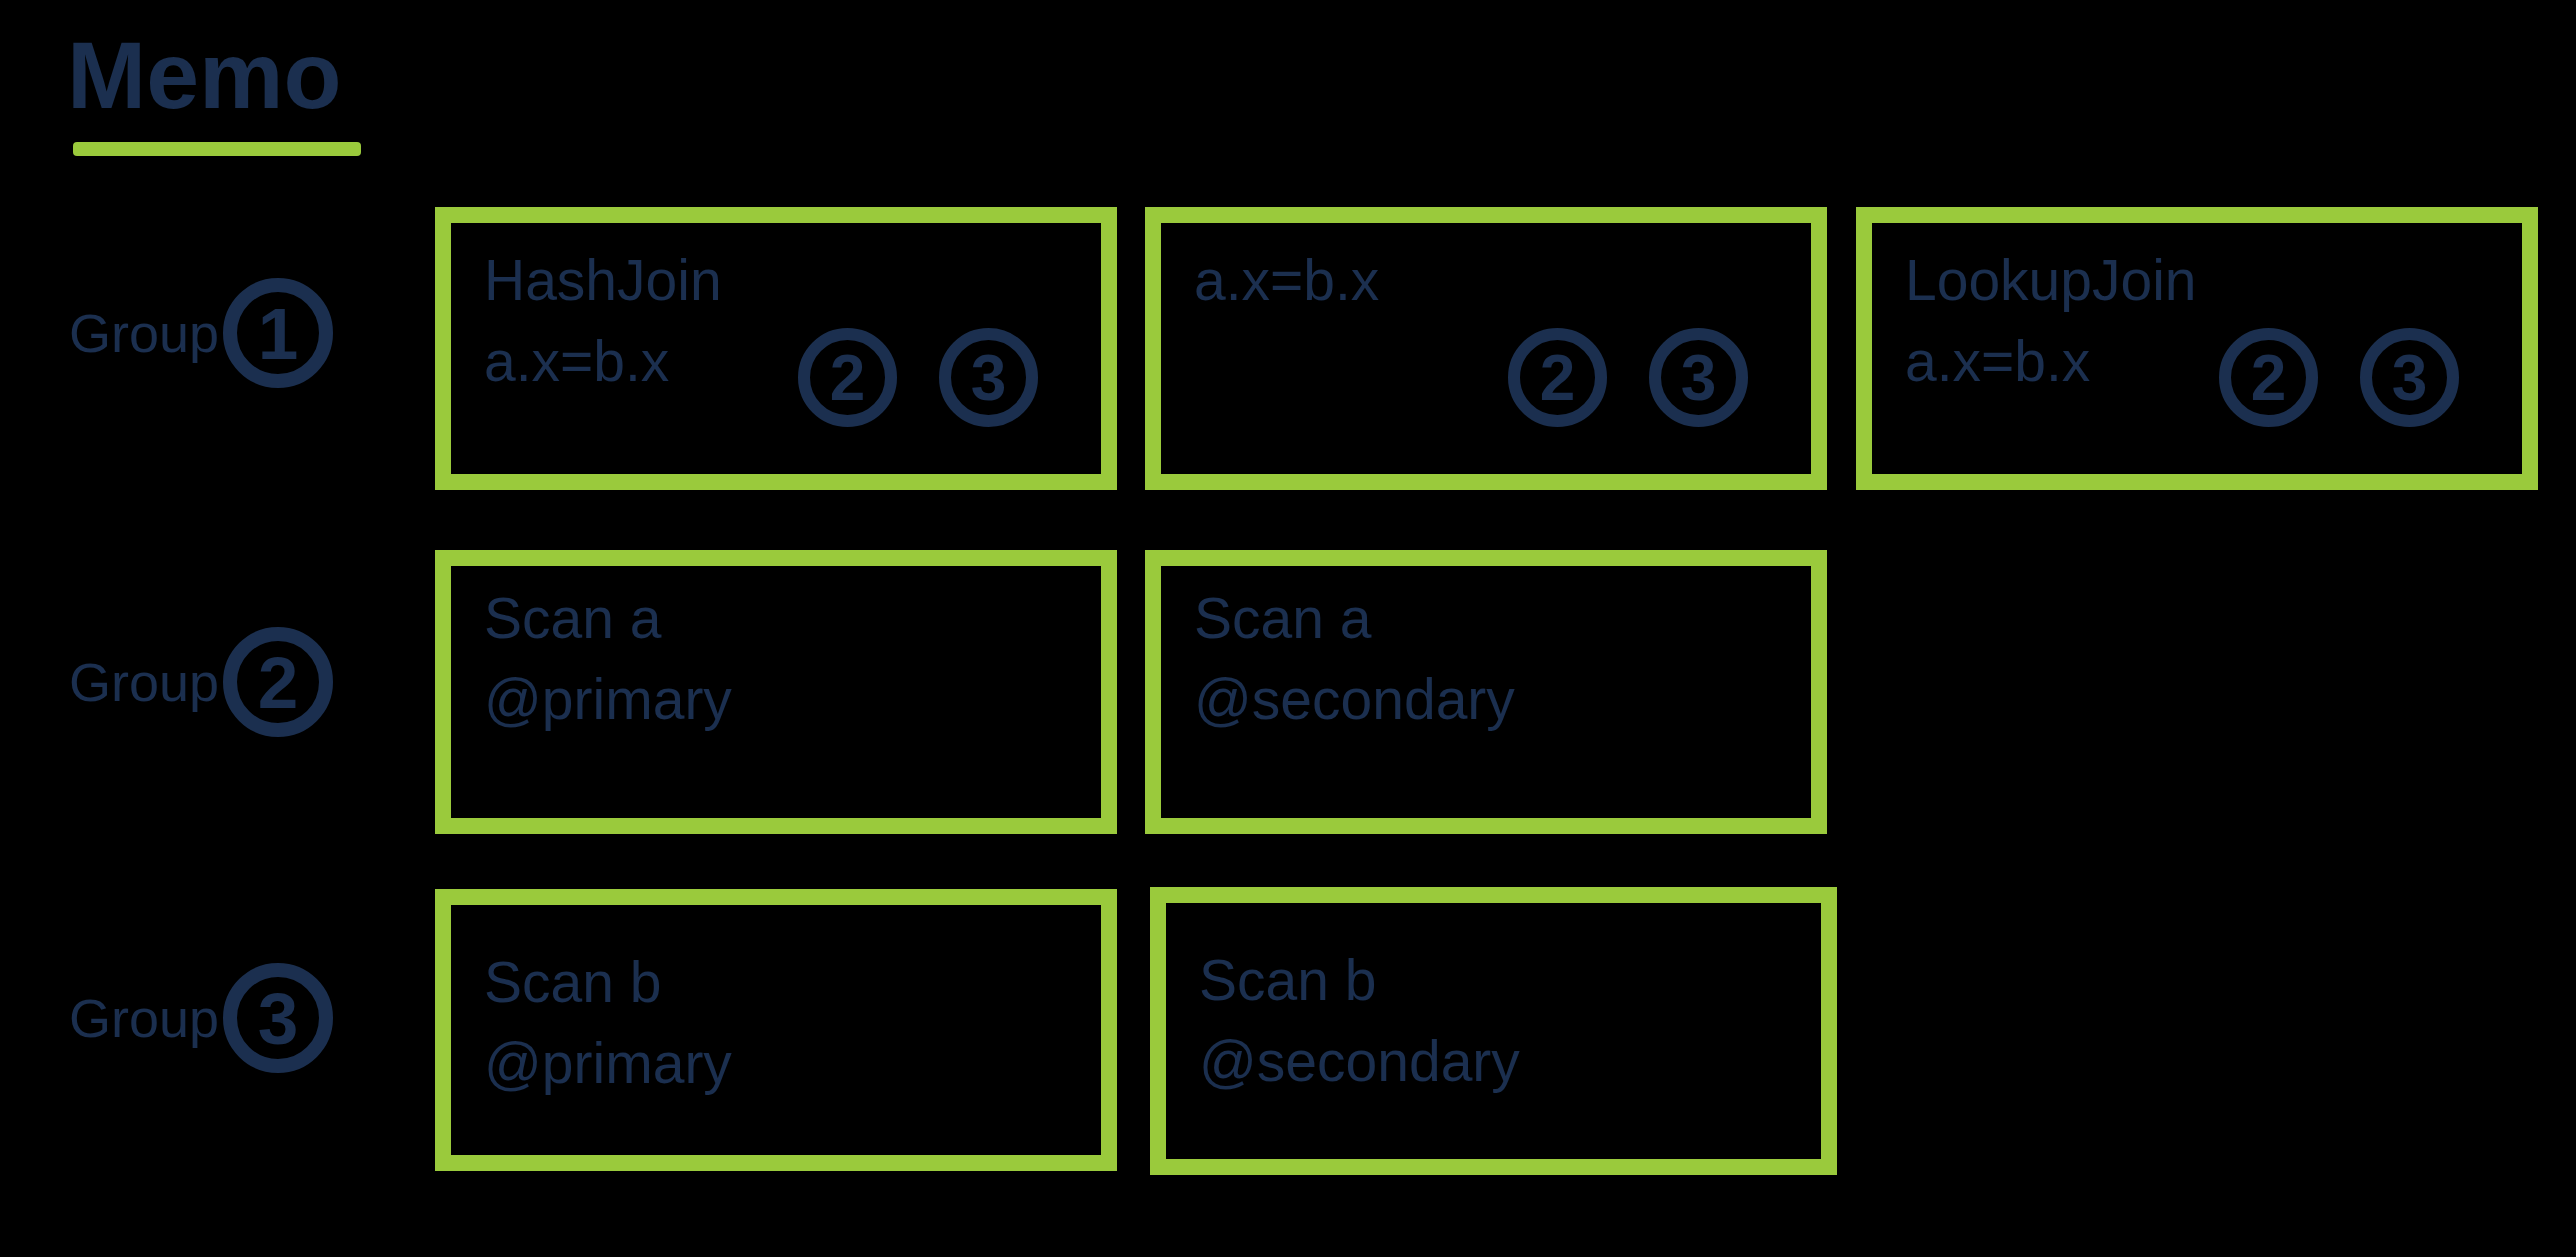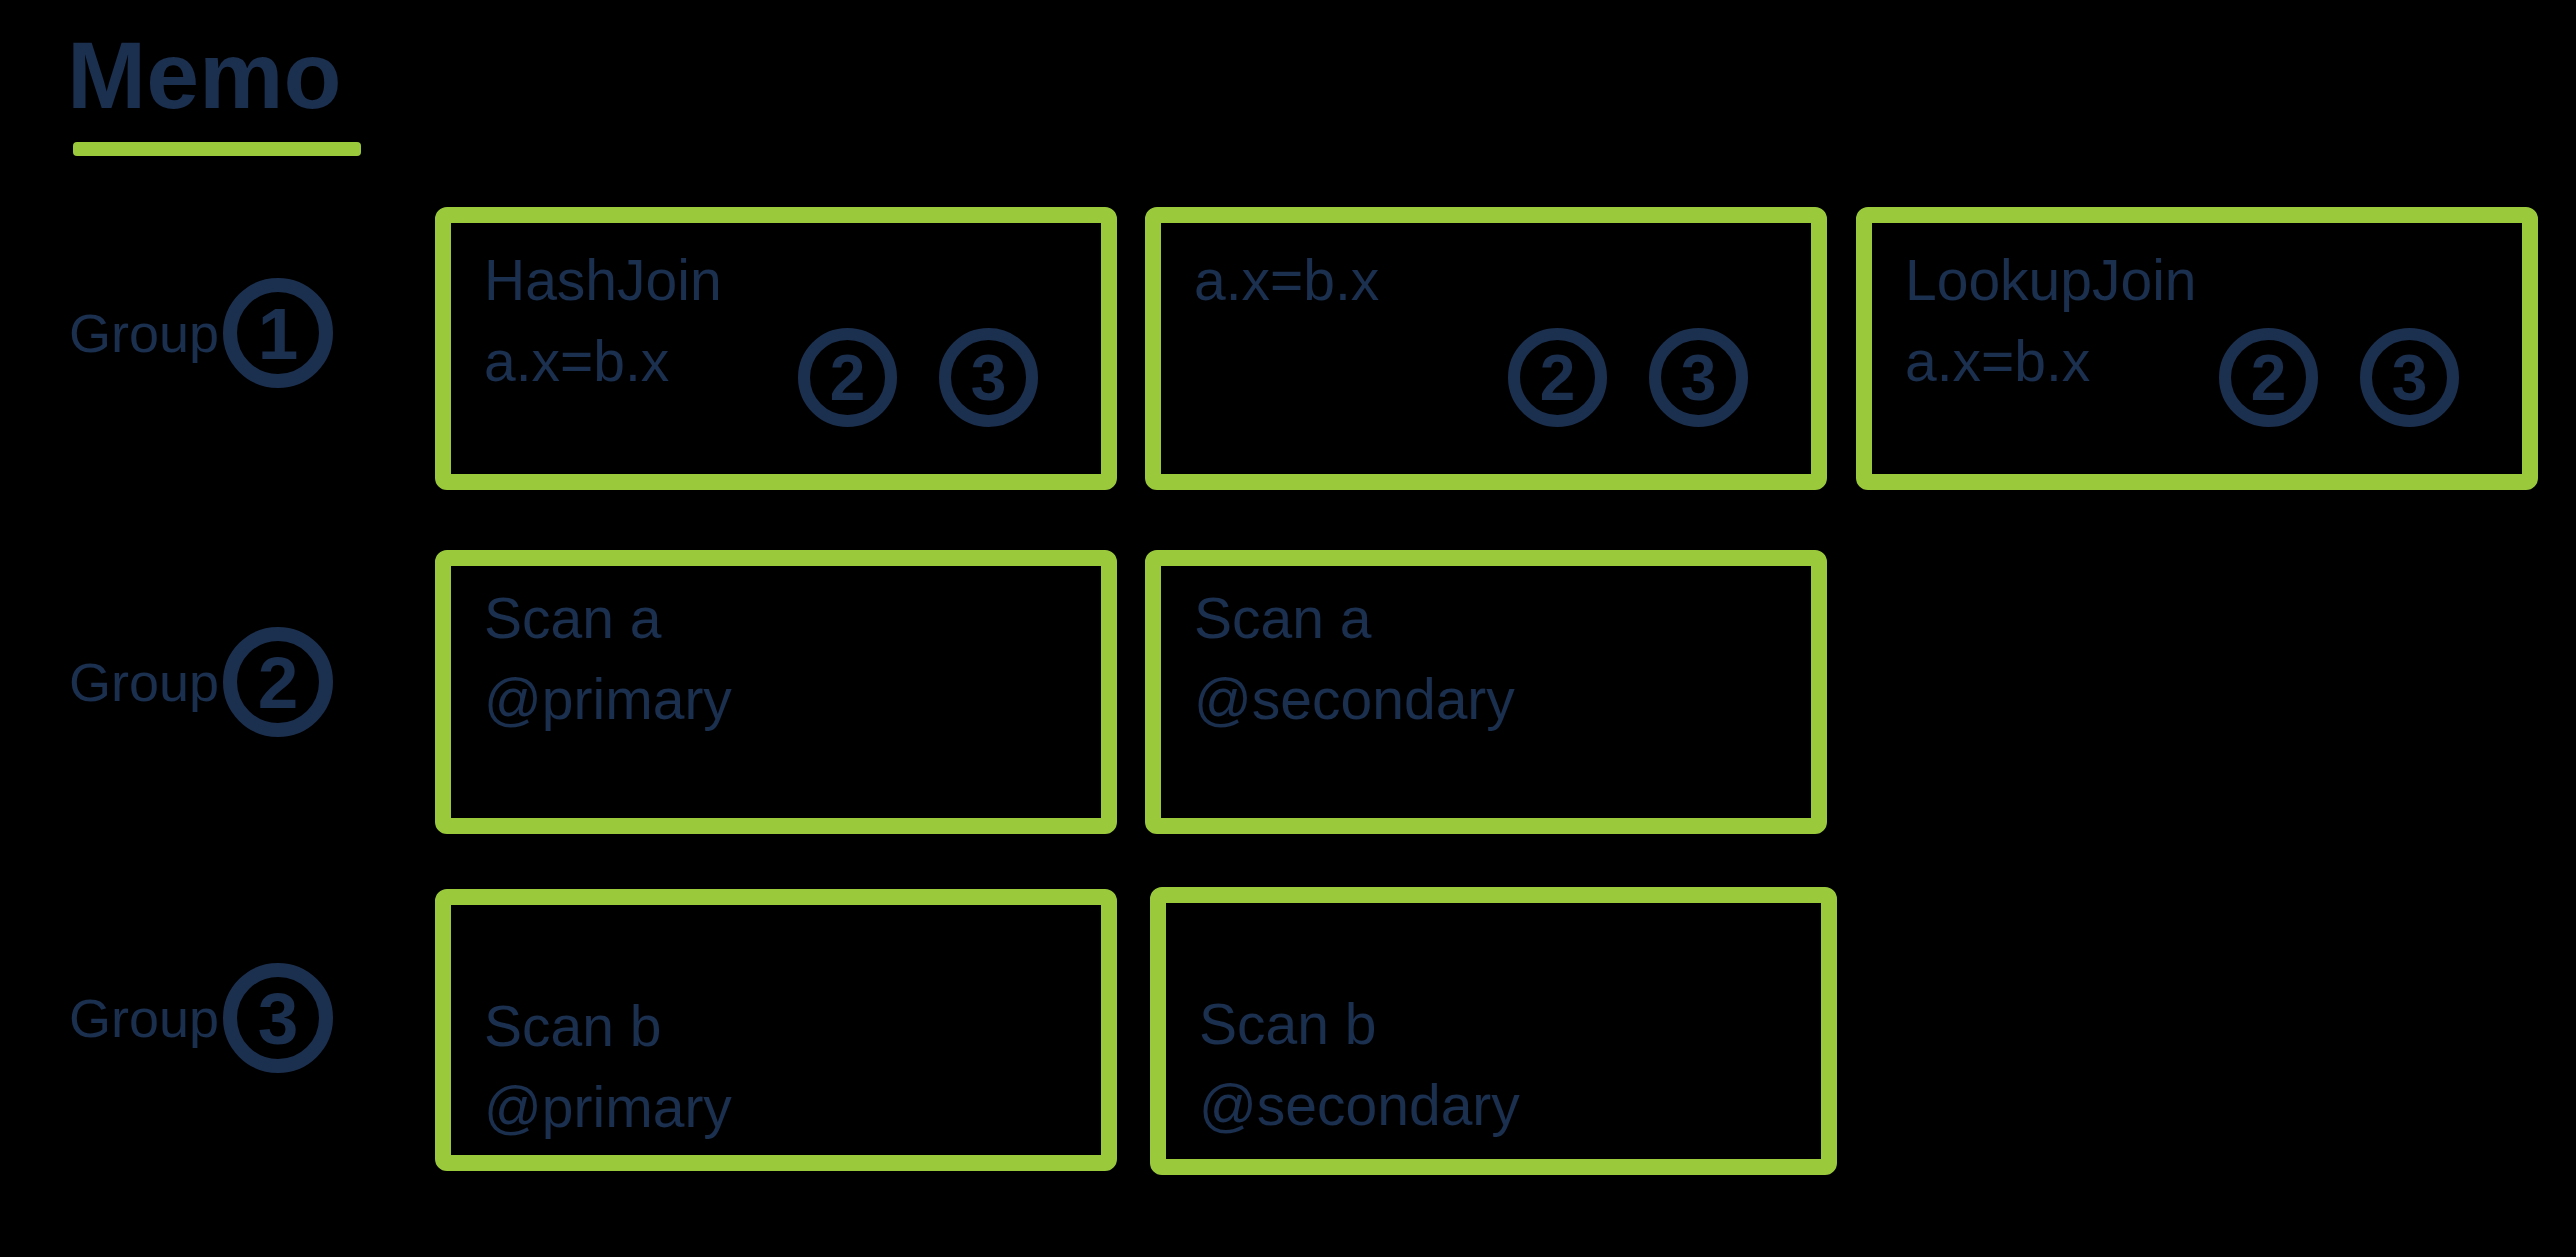--- a/index.html
+++ b/index.html
@@ -66,34 +66,34 @@
     font-size: 73px;
     font-weight: 700;
     line-height: 1;
     color: var(--navy);
   }
   .box {
     position: absolute;
     width: 682px;
     height: 283px;
     border: 16px solid var(--green);
-    border-radius: 12px;
+    border-radius: 0;
     background: transparent;
   }
   .box-text {
     position: absolute;
     left: 33px;
     font-size: 57px;
     line-height: 81px;
     color: var(--navy);
     white-space: nowrap;
   }
   .text-r1 { top: 17.4px; }
   .text-r2 { top: 12px; }
-  .text-r3 { top: 37px; margin-top: 44px; }
+  .text-r3 { top: 37px; }
   .ref-circle {
     position: absolute;
     top: 105px;
     width: 99px;
     height: 99px;
     border: 12.7px solid var(--navy);
     border-radius: 50%;
     display: flex;
     align-items: center;
     justify-content: center;

